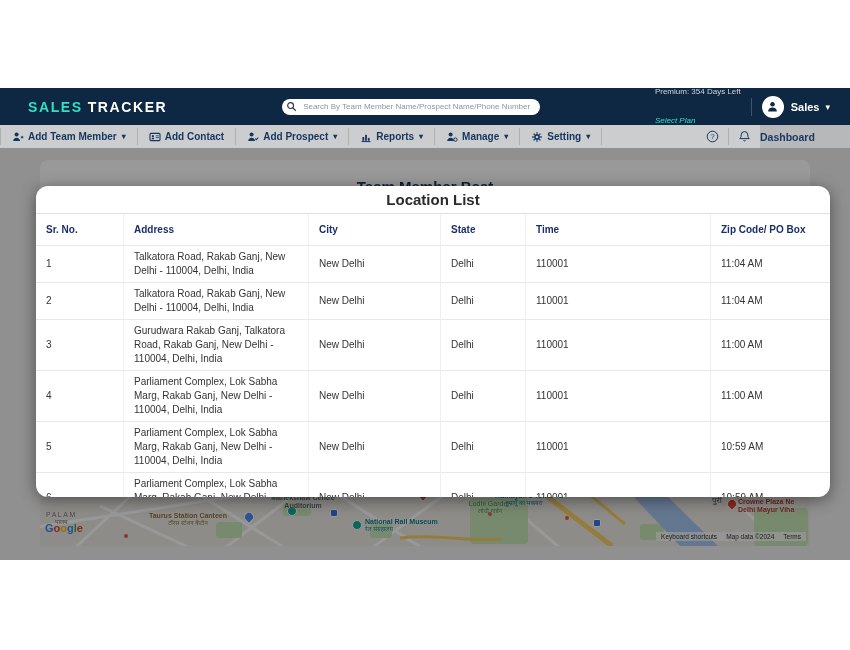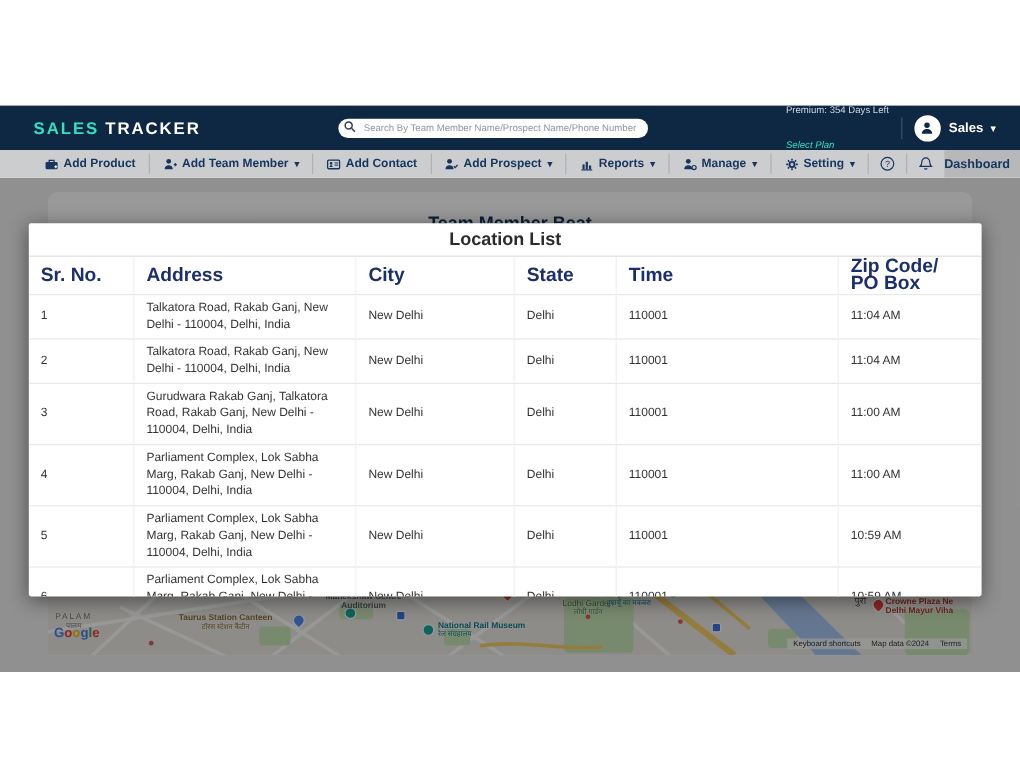--- a/index.html
+++ b/index.html
@@ -57,29 +57,29 @@
   .pin{position:absolute;width:10px;height:10px;border-radius:50% 50% 50% 0;transform:rotate(-45deg);
        border:1.5px solid #fff;box-sizing:border-box;}
   .pin.red{background:#ea4335;}
   .pin.blue{background:#4e8df5;}
   .glogo{position:absolute;font-size:11px;font-weight:bold;letter-spacing:0;}
   .map-attr{position:absolute;right:4px;bottom:5px;display:flex;gap:9px;font-size:6.5px;color:#333;
             background:rgba(255,255,255,0.7);padding:1px 5px;}
 
   
   .backdrop{position:absolute;inset:0;background:rgba(0,0,0,0.40);}
-  .modal{position:absolute;left:24px;top:38px;width:794px;height:311px;background:#fff;
-         border-radius:2px;box-shadow:0 3px 16px rgba(0,0,0,0.45);overflow:hidden;}
+  .modal{position:absolute;left:36px;top:38px;width:794px;height:311px;background:#fff;
+         border-radius:12px;box-shadow:0 3px 16px rgba(0,0,0,0.45);overflow:hidden;}
   .modal-title{height:27px;display:flex;align-items:center;justify-content:center;font-size:15px;
          font-weight:600;color:#2b2b2b;border-bottom:1px solid #e0e0e0;}
   .tr{display:grid;grid-template-columns:87px 185px 132px 85px 185px 120px;}
   .td{padding:4px 10px;border-bottom:1px solid #e8e8e8;font-size:10px;color:#333;
       display:flex;align-items:center;line-height:14px;box-sizing:border-box;}
   .td+.td{border-left:1px solid #efefef;}
-  .thead .td{color:#1b2f6d;font-weight:bold;font-size:16px;height:32px;}
+  .thead .td{color:#1b2f6d;font-weight:bold;font-size:10px;height:32px;}
   .tbody .tr{min-height:36px;}
 </style>
 </head>
 <body>
 
 <div class="screen">
   <div class="app">
 
     <div class="hdr">
       <div class="logo">
@@ -107,28 +107,20 @@
           <path d="M2 10.6c0-2.2 1.8-3.6 4-3.6s4 1.4 4 3.6z" fill="#0e2742"></path>
         </svg>
       </div>
       <div class="user">
         <span>Sales</span>
         <span class="car">▾</span>
       </div>
     </div>
 
     <div class="toolbar">
-      <div class="titem">
-        <svg width="12" height="12" viewBox="0 0 12 12">
-          <path d="M4 4V2.6h4V4" fill="none" stroke="#16355f" stroke-width="1.1"></path>
-          <rect x="1" y="4" width="10" height="6" rx="1" fill="#16355f"></rect>
-          <path d="M8.3 8h2.4M9.5 6.8v2.4" stroke="#fff" stroke-width="0.9"></path>
-        </svg>
-        <span>Add Product</span>
-      </div>
       <div class="tdiv"></div>
       <div class="titem">
         <svg width="12" height="12" viewBox="0 0 12 12">
           <circle cx="4.6" cy="3.4" r="2" fill="#16355f"></circle>
           <path d="M1.2 10c0-2 1.5-3.3 3.4-3.3S8 8 8 10z" fill="#16355f"></path>
           <path d="M8.8 6.2h2.6M10.1 4.9v2.6" stroke="#16355f" stroke-width="1"></path>
         </svg>
         <span>Add Team Member</span>
         <span class="car">▾</span>
       </div>

